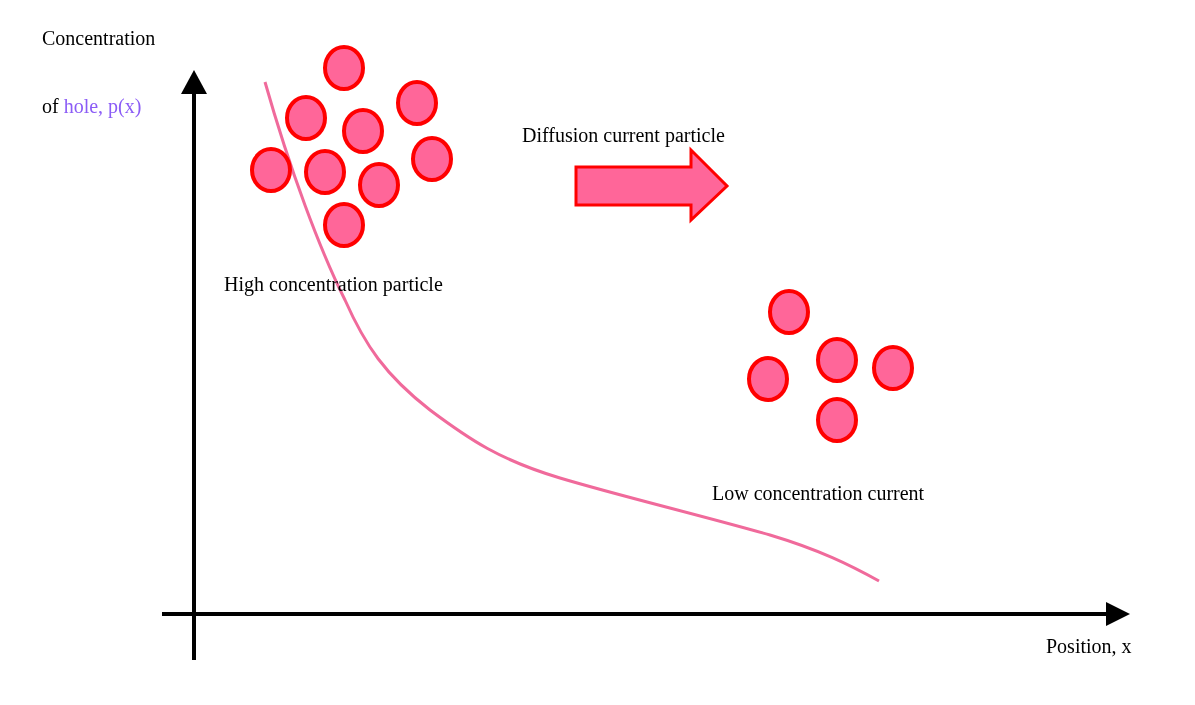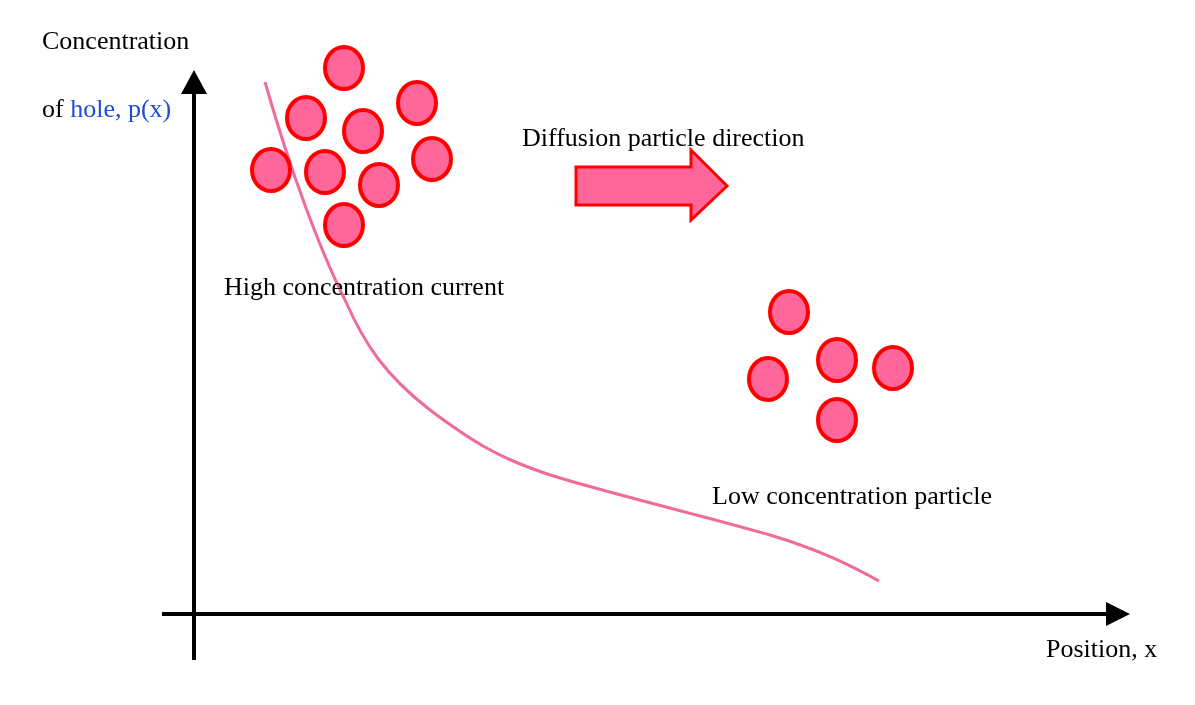--- a/index.html
+++ b/index.html
@@ -1,20 +1,20 @@
 <!DOCTYPE html>
 <html><head>
 <meta charset="utf-8">
 <style>
   html, body { margin:0; padding:0; background:#ffffff; }
   body { width:1195px; height:705px; position:relative; overflow:hidden;
          font-family:"Liberation Serif", "DejaVu Serif", serif; }
   svg { position:absolute; left:0; top:0; }
-  .lbl { position:absolute; font-size:26px; color:#000; white-space:nowrap; line-height:1; }
-  .red { color:#1d4ed8; }
+  .lbl { position:absolute; font-size:20px; color:#000; white-space:nowrap; line-height:1; }
+  .red { color:#8b5cf6; }
   .it { }
 </style>
 </head>
 <body>
 
 <svg width="1195" height="705" viewBox="0 0 1195 705">
 
   <g>
     <line x1="194" y1="90" x2="194" y2="660" stroke="#000" stroke-width="4"></line>
     <polygon points="194,70 181,94 207,94" fill="#000"></polygon>
@@ -43,17 +43,17 @@
     <ellipse cx="893" cy="368" rx="19" ry="21"></ellipse>
     <ellipse cx="837" cy="420" rx="19" ry="21"></ellipse>
   </g>
 
   <polygon points="576,167 691,167 691,150 727,186 691,220 691,205 576,205" fill="#ff6699" stroke="#ff0000" stroke-width="3" stroke-linejoin="miter"></polygon>
 </svg>
 
 <div class="lbl" style="left:42px;top:28px;">Concentration</div>
 <div class="lbl" style="left:42px;top:96px;"><span>of </span><span class="red">hole, </span><span class="red it">p(x)</span></div>
 
-<div class="lbl" style="left:522px;top:125px;">Diffusion particle direction</div>
-<div class="lbl" style="left:224px;top:274px;">High concentration current</div>
-<div class="lbl" style="left:712px;top:483px;">Low concentration particle</div>
+<div class="lbl" style="left:522px;top:125px;">Diffusion current particle</div>
+<div class="lbl" style="left:224px;top:274px;">High concentration particle</div>
+<div class="lbl" style="left:712px;top:483px;">Low concentration current</div>
 
 <div class="lbl" style="left:1046px;top:636px;"><span>Position, </span><span class="it">x</span></div>
 
 </body></html>

